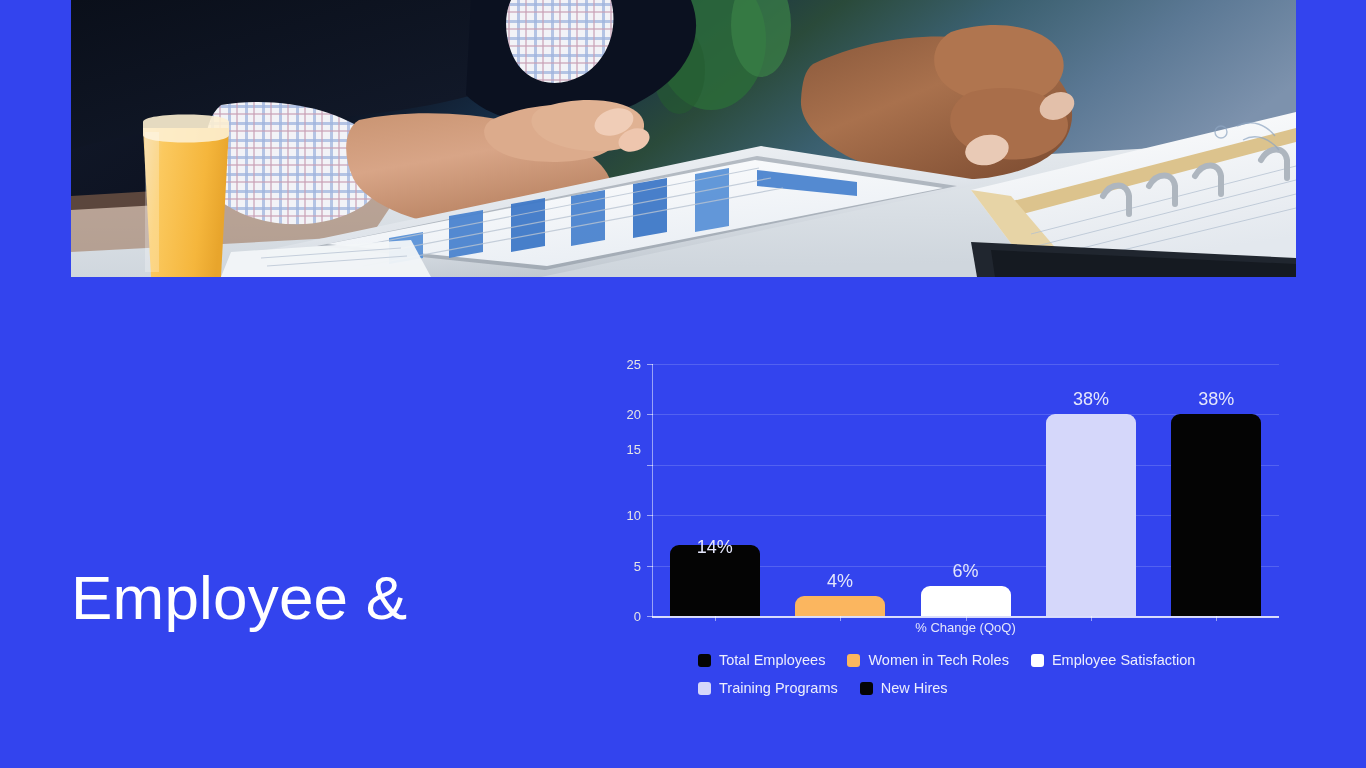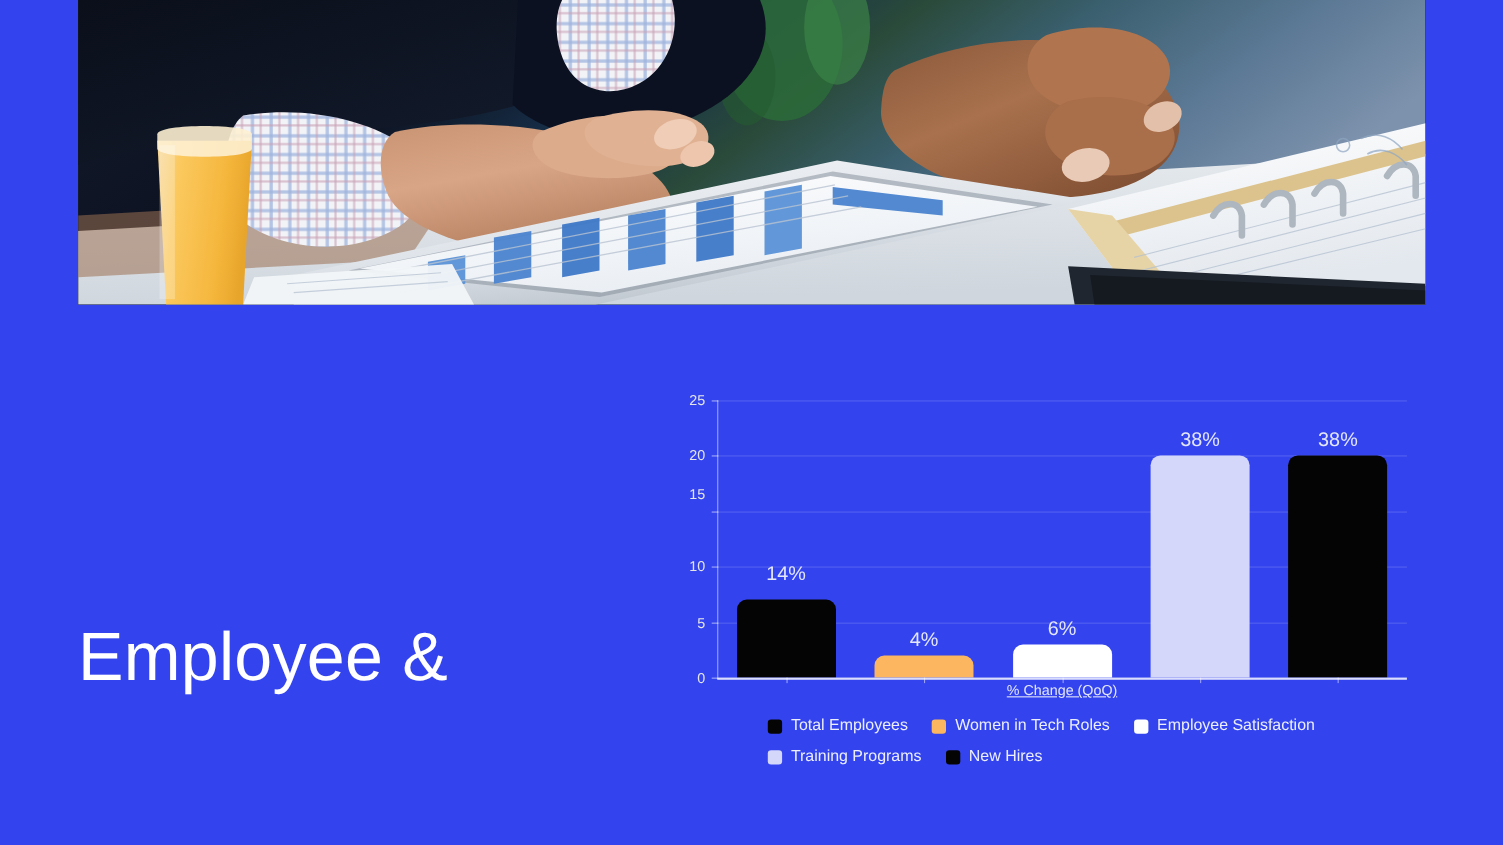--- a/index.html
+++ b/index.html
@@ -77,21 +77,21 @@
   .bar-label {
     position:absolute;
     font-size:18px; color:#e4e6fb;
     white-space:nowrap;
     transform:translateX(-50%);
   }
   #xaxis-title {
     position:absolute;
     left:42px; width:627px; top:268px;
     text-align:center;
-    font-size:13px; color:#e4e6fb;text-decoration:underline;
+    font-size:13px; color:#e4e6fb;
   }
   .minor-tick {
     position:absolute;
     top:252px; width:1px; height:5px;
     background:rgba(255,255,255,0.5);
   }
 
   
   #legend {
     position:absolute;
@@ -292,21 +292,21 @@
         <div class="ylabel" style="top: 85px;">15</div>
         <div class="gridline" style="top: 50.4px;"></div>
         <div class="tickmark" style="top: 50.4px;"></div>
         <div class="ylabel" style="top: 50.4px;">20</div>
         <div class="gridline" style="top: 0px;"></div>
         <div class="tickmark" style="top: 0px;"></div>
         <div class="ylabel" style="top: 0px;">25</div>
       </div>
     <div id="bars">
         <div class="bar" style="left: 17.7px; width: 90px; height: 70.56px; background: rgb(4, 4, 4);"></div>
-        <div class="bar-label" style="left: 62.7px; top: 147px;">14%</div>
+        <div class="bar-label" style="left: 62.7px; top: 173px;">14%</div>
         <div class="minor-tick" style="left: 62.7px;"></div>
         <div class="bar" style="left: 143.1px; width: 90px; height: 20.16px; background: rgb(251, 182, 95);"></div>
         <div class="bar-label" style="left: 188.1px; top: 206.84px;">4%</div>
         <div class="minor-tick" style="left: 188.1px;"></div>
         <div class="bar" style="left: 268.5px; width: 90px; height: 30.24px; background: rgb(255, 255, 255);"></div>
         <div class="bar-label" style="left: 313.5px; top: 196.76px;">6%</div>
         <div class="minor-tick" style="left: 313.5px;"></div>
         <div class="bar" style="left: 393.9px; width: 90px; height: 201.6px; background: rgb(213, 215, 250);"></div>
         <div class="bar-label" style="left: 438.9px; top: 25.4px;">38%</div>
         <div class="minor-tick" style="left: 438.9px;"></div>

